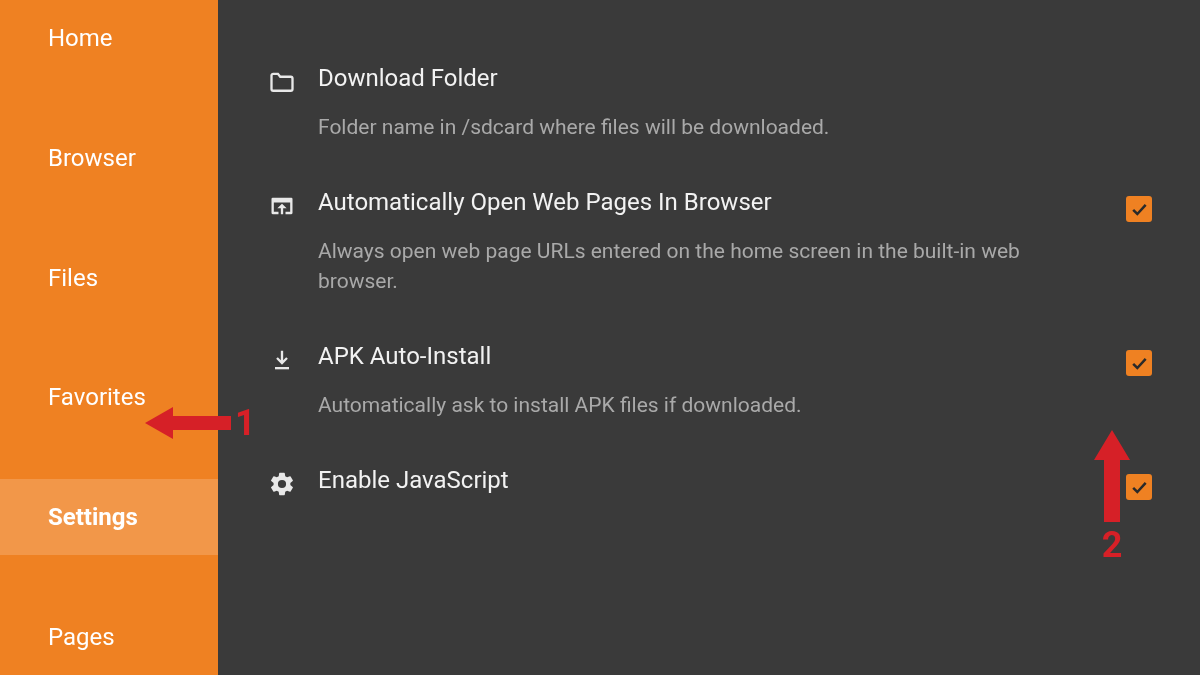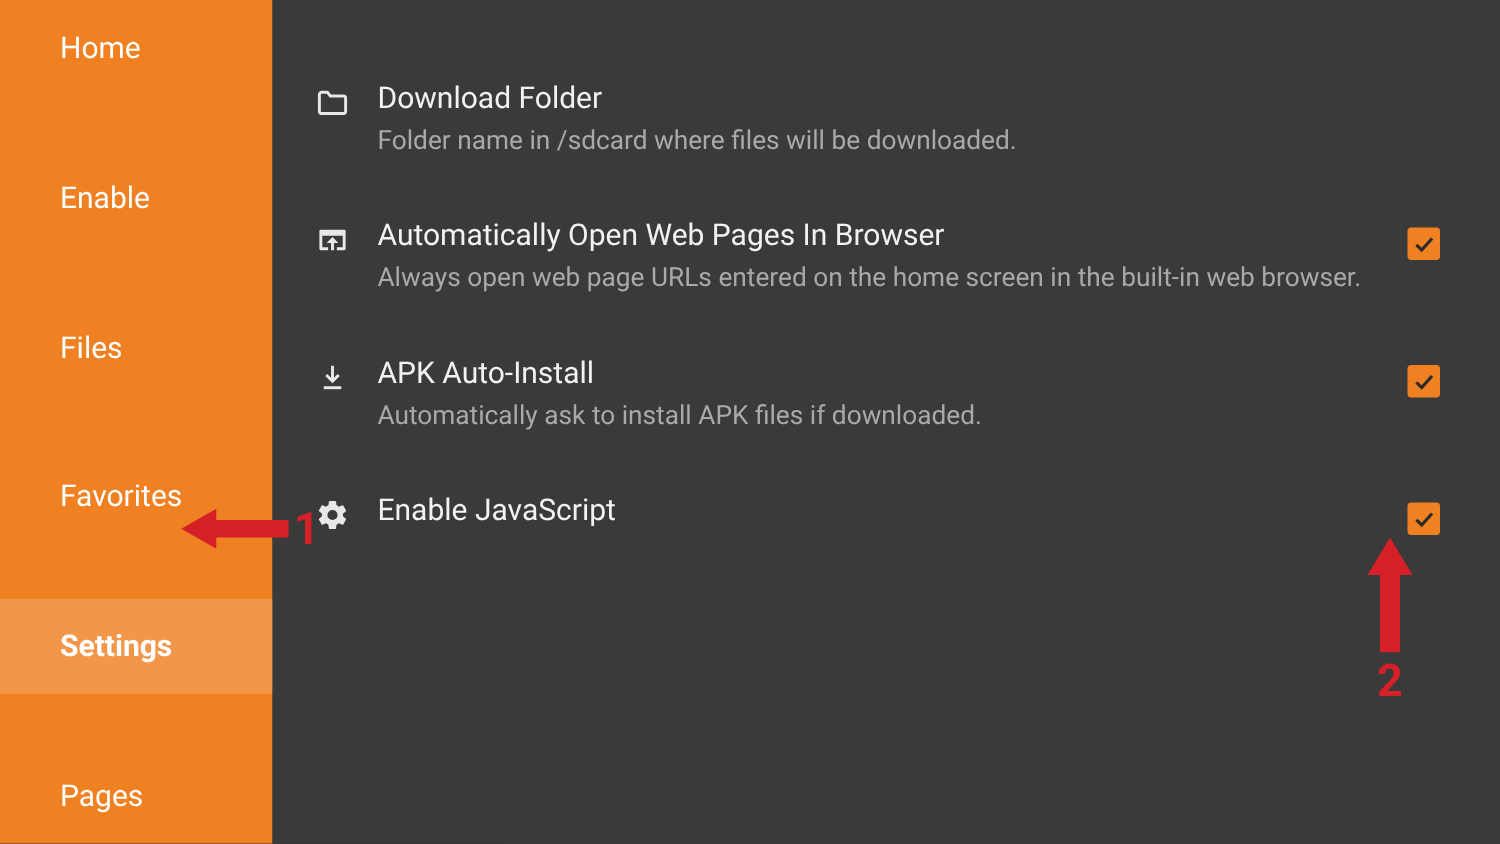--- a/index.html
+++ b/index.html
@@ -32,21 +32,21 @@
     font-weight: 700;
   }
 
   
   .main {
     flex: 1;
     height: 100%;
     background: #3a3a3a;
     display: flex;
     flex-direction: column;
-    padding: 40px 48px 0 20px;
+    padding: 40px 48px 0 36px;
   }
   .setting-row {
     display: flex;
     align-items: flex-start;
     padding: 22px 0 22px 0;
     cursor: pointer;
   }
   .setting-icon {
     width: 56px;
     display: flex;
@@ -64,21 +64,21 @@
     color: #f2f2f2;
     font-size: 24px;
     font-weight: 400;
     line-height: 32px;
   }
   .setting-desc {
     color: #a9a9a9;
     font-size: 21px;
     font-weight: 400;
     line-height: 30px;
-    margin-top: 4px;
+    margin-top: 18px;
   }
   .setting-check {
     width: 46px;
     display: flex;
     justify-content: flex-end;
     align-items: flex-start;
     padding-top: 10px;
   }
   .checkbox {
     width: 26px;
@@ -125,21 +125,21 @@
   }
 </style>
 </head>
 <body>
 
 <nav class="sidebar">
   <div class="nav-item">
     <span>Home</span>
   </div>
   <div class="nav-item">
-    <span>Enable</span>
+    <span>Browser</span>
   </div>
   <div class="nav-item">
     <span>Files</span>
   </div>
   <div class="nav-item">
     <span>Favorites</span>
   </div>
   <div class="nav-item selected">
     <span>Settings</span>
   </div>

